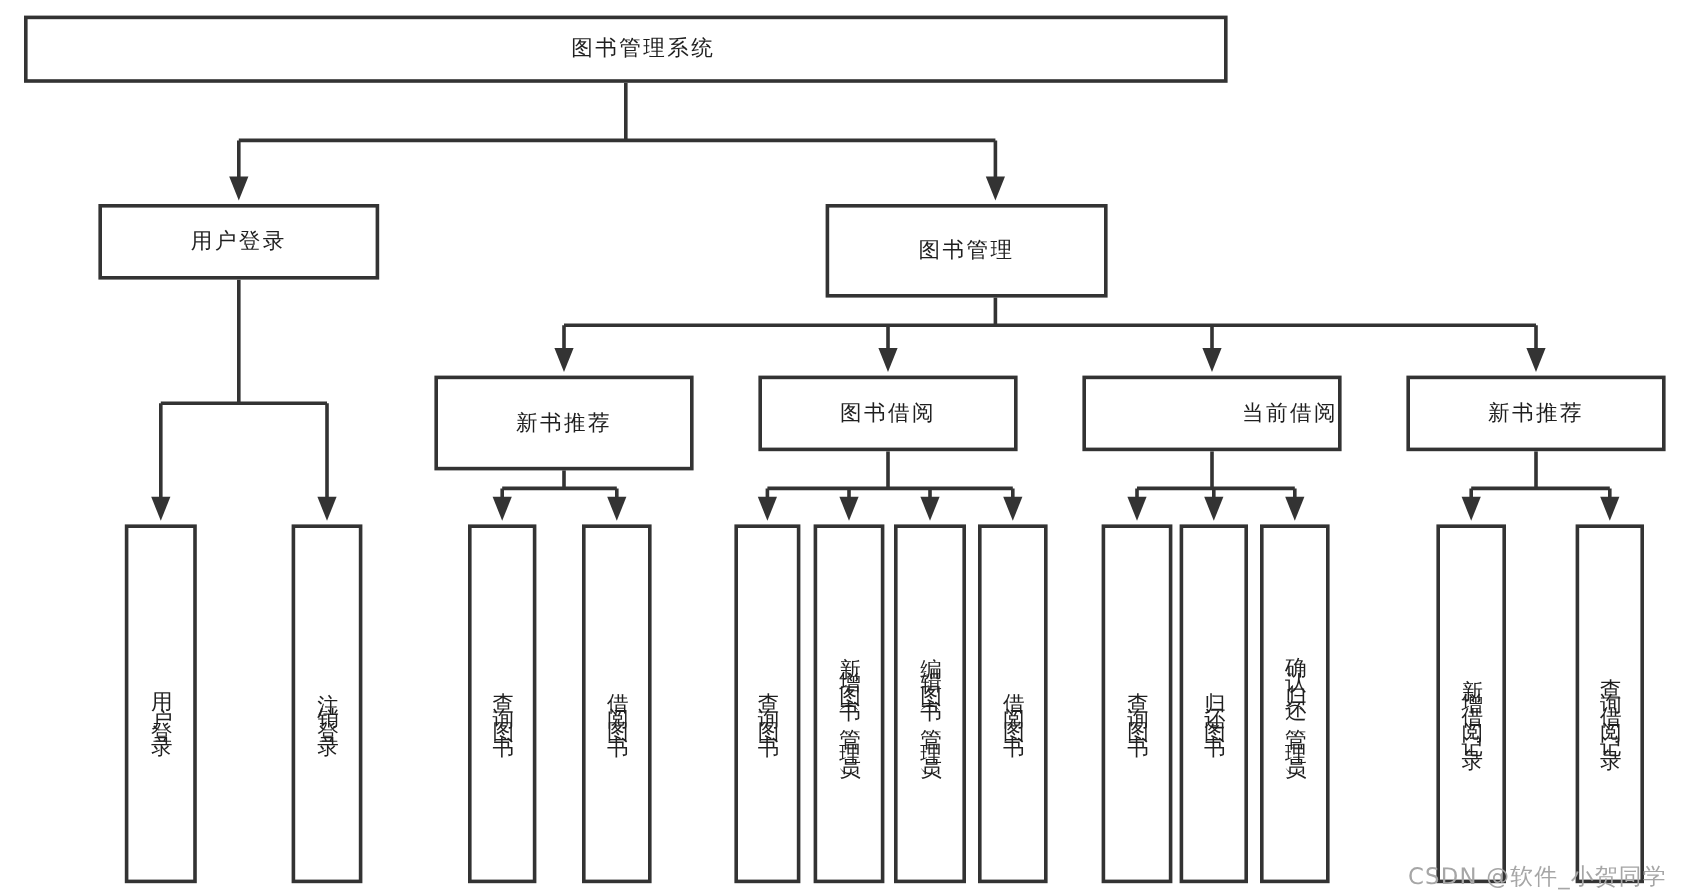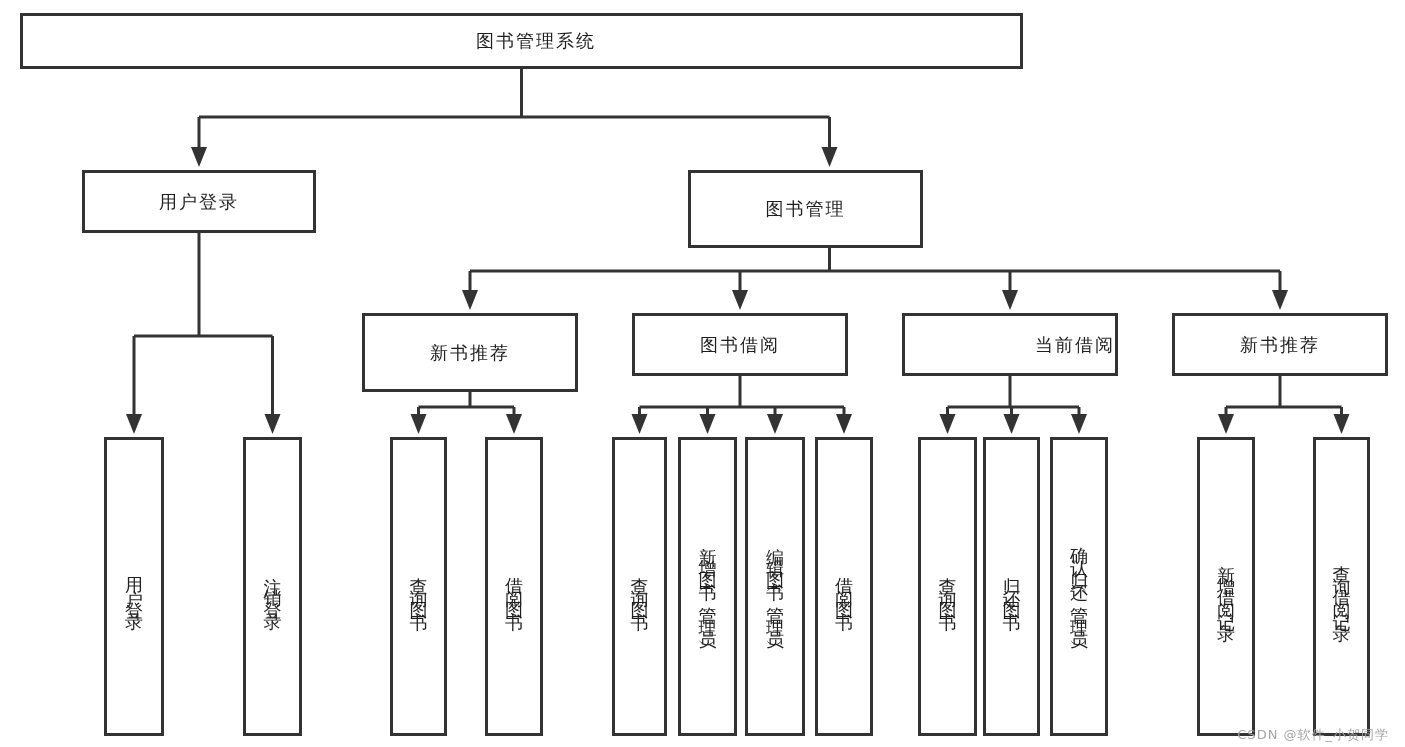--- a/index.html
+++ b/index.html
@@ -33,21 +33,21 @@
   .node.v span{
     writing-mode:vertical-rl;
     text-orientation:mixed;
     letter-spacing:12px;
     line-height:1.1;
   }
   #watermark{
     position:absolute;
     right:16px;
     bottom:3px;
-    font-size:13px;
+    font-size:19px;
     color:var(--watermark);
     letter-spacing:1px;
     white-space:nowrap;
     z-index:5;
   }
 </style>
 </head>
 <body>
 
 <div id="stage">

